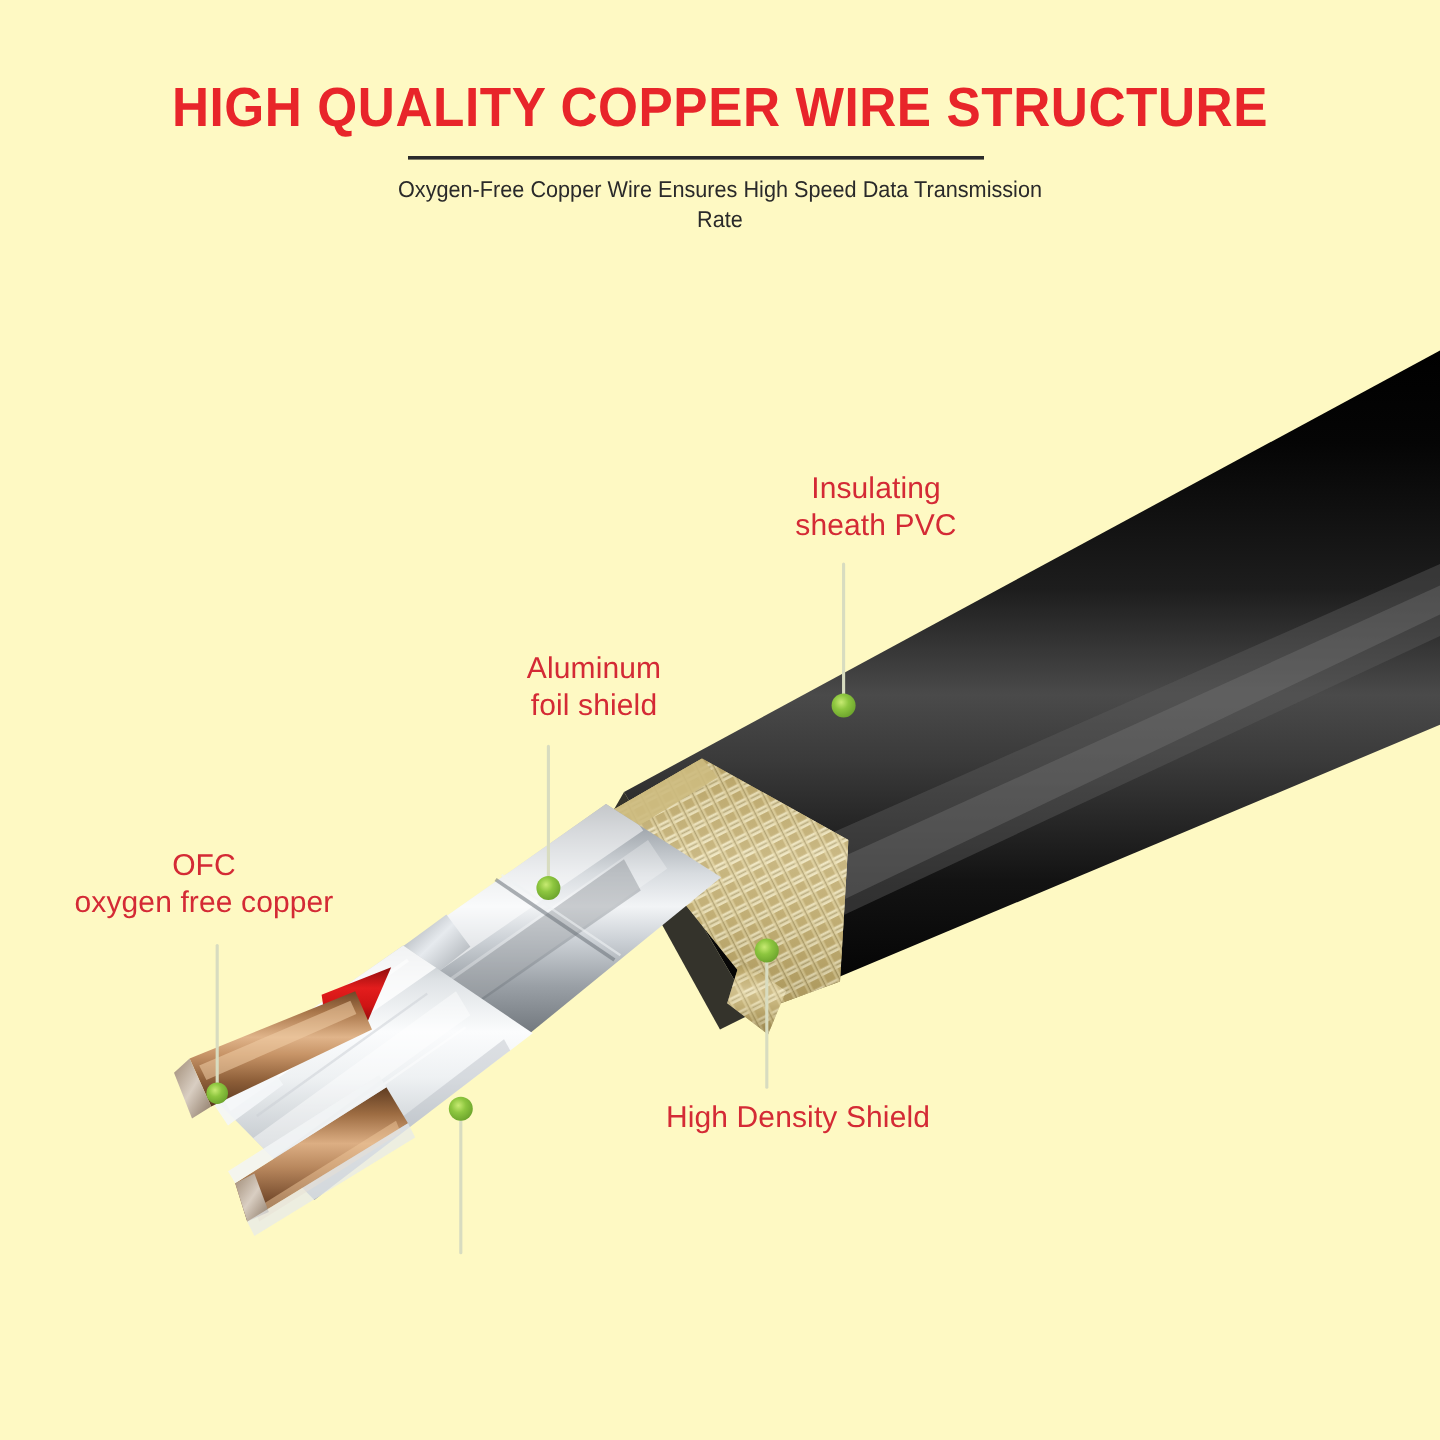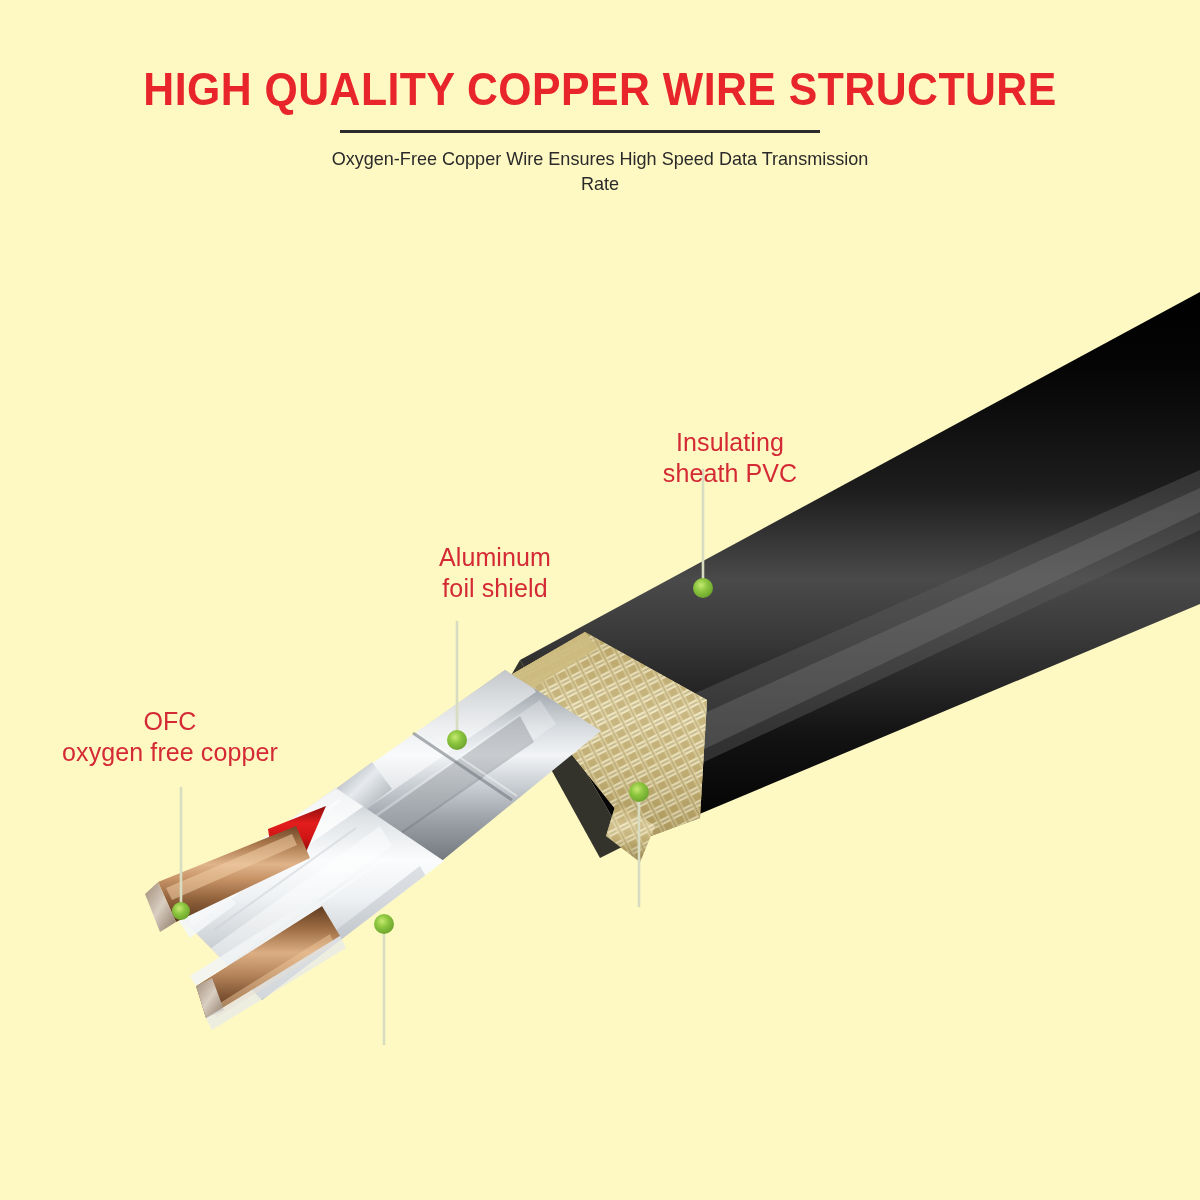--- a/index.html
+++ b/index.html
@@ -77,21 +77,21 @@
   .callout-label {
     position: absolute;
     color: #d42a35;
     font-size: 25px;
     line-height: 31px;
     white-space: pre-line;
     letter-spacing: 0.1px;
   }
   .callout-label.center { text-align: center; }
 
-  #label-insulating-sheath-pvc { left: 600px; top: 392px; width: 260px; margin-top: 35px; }
+  #label-insulating-sheath-pvc { left: 600px; top: 392px; width: 260px; }
   #label-aluminum-foil-shield  { left: 370px; top: 542px; width: 250px; }
   #label-ofc                   { left: 20px;  top: 706px; width: 300px; }
   #label-elastic-cotton-string { left: 250px; top: 1056px; width: 290px; }
   #label-high-density-shield   { left: 500px; top: 916px; width: 330px; }
 </style>
 </head>
 <body>
 
 <div id="stage">
 
@@ -298,14 +298,15 @@
   <div class="callout-label center" id="label-insulating-sheath-pvc">Insulating
 sheath PVC</div>
 
   <div class="callout-label center" id="label-aluminum-foil-shield">Aluminum
 foil shield</div>
 
   <div class="callout-label center" id="label-ofc">OFC
 oxygen free copper</div>
 
 
+  <div class="callout-label center" id="label-high-density-shield">High Density Shield</div>
 
 </div>
 
 </body></html>

